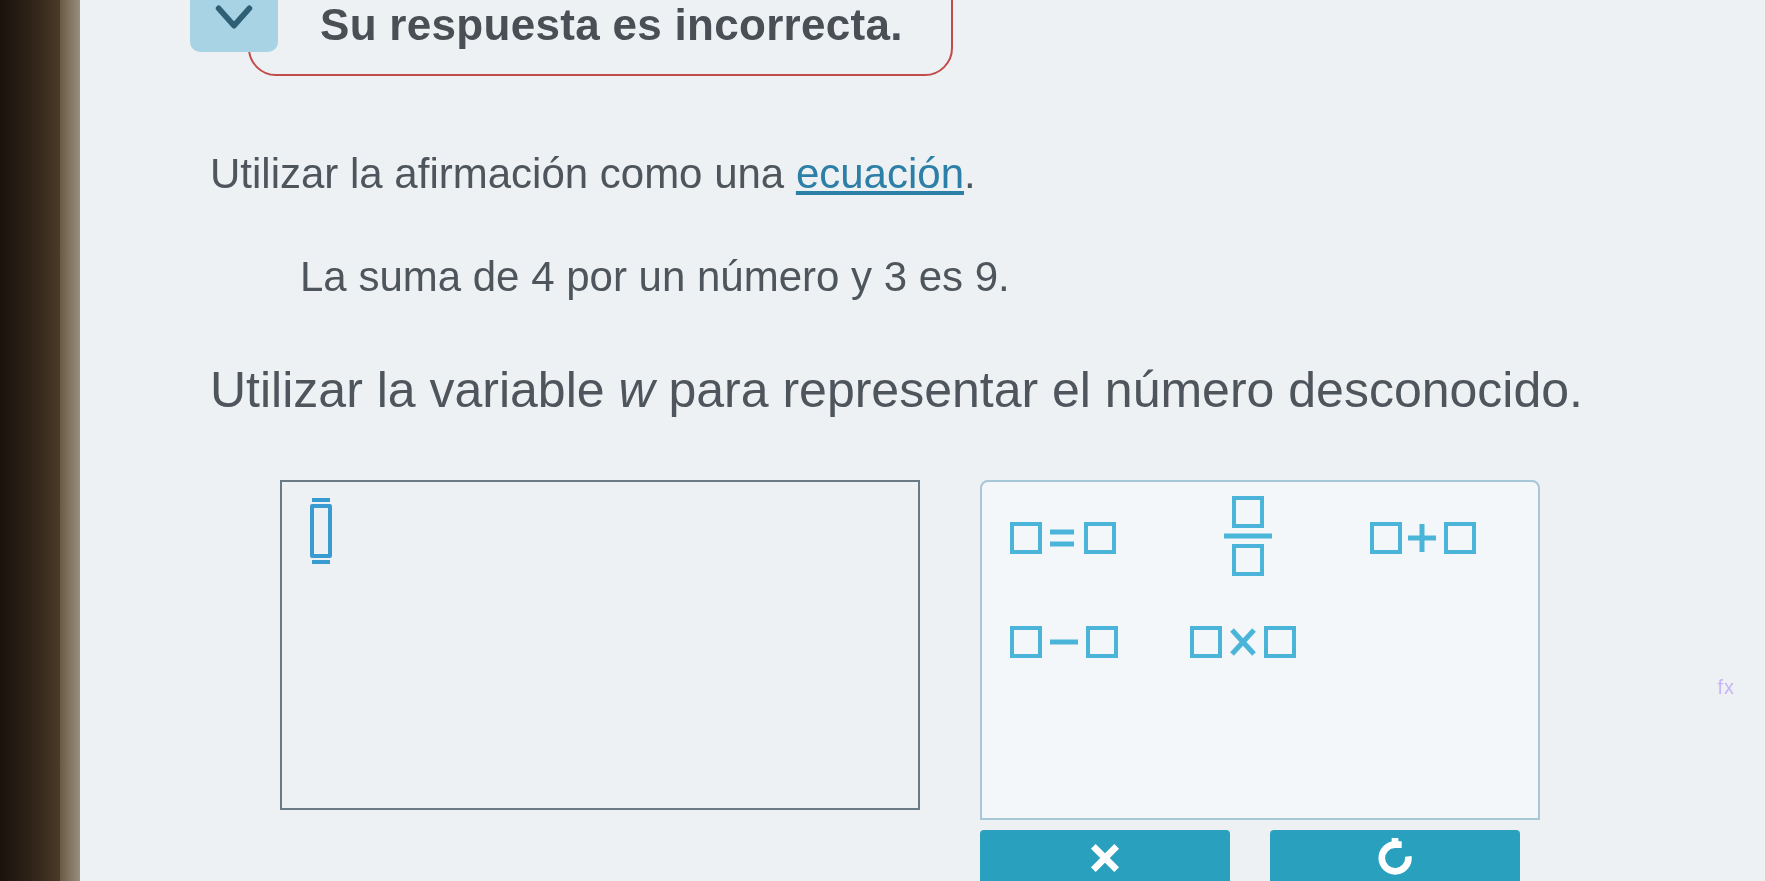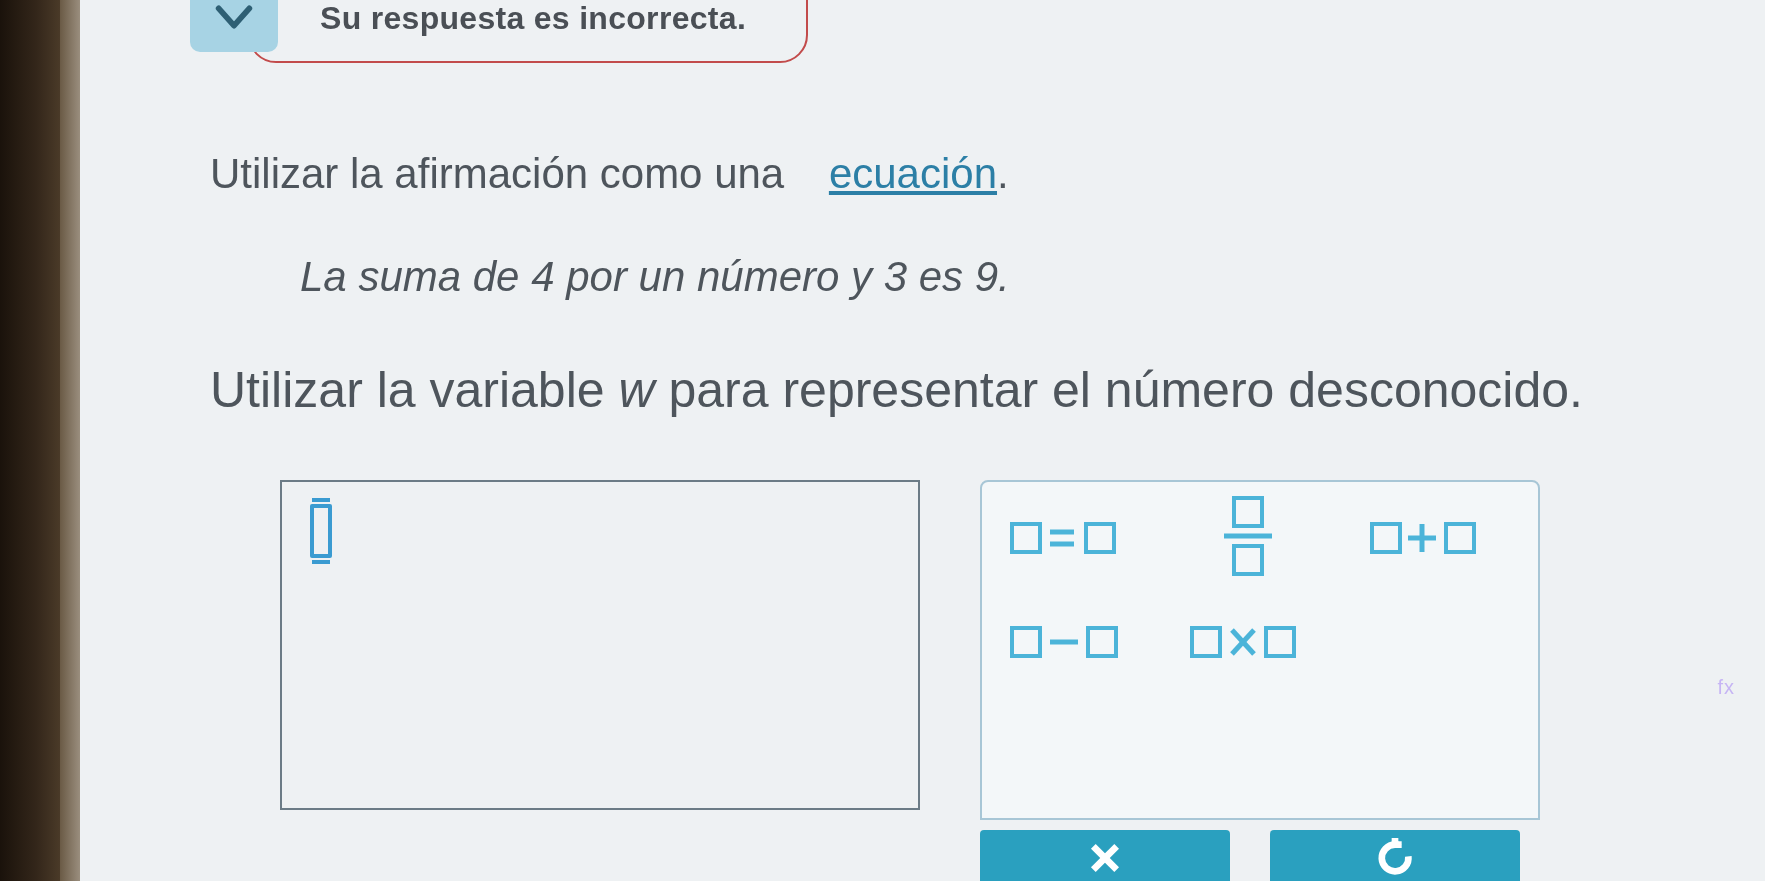--- a/index.html
+++ b/index.html
@@ -53,47 +53,45 @@
     border: 2px solid #c24b4b;
     border-radius: 0 0 28px 28px;
     padding: 28px 48px 24px 70px;
     background: #eef1f3;
     margin-left: -40px;
     min-width: 560px;
     position: relative;
     top: 0;
   }
   .feedback-bubble .txt {
-    font-size: 32px;
+    font-size: 44px;
     font-weight: 700;
     color: #4a4f55;
     letter-spacing: 0.3px;
   }
 
   
   .instructions {
     position: absolute;
     left: 130px;
     top: 150px;
     right: 60px;
   }
   .line1 {
     font-size: 42px;
     color: #4e555c;
   }
   .line1 .linkword {
     color: #2c7fa6;
     text-decoration: underline;
-    margin-left: 33px;
   }
   .line2 {
     margin-top: 55px;
     margin-left: 90px;
     font-size: 42px;
-    font-style: italic;
     color: #4e555c;
   }
   .line3 {
     margin-top: 60px;
     font-size: 50px;
     color: #4e555c;
   }
   .line3 .var {
     font-style: italic;
   }

